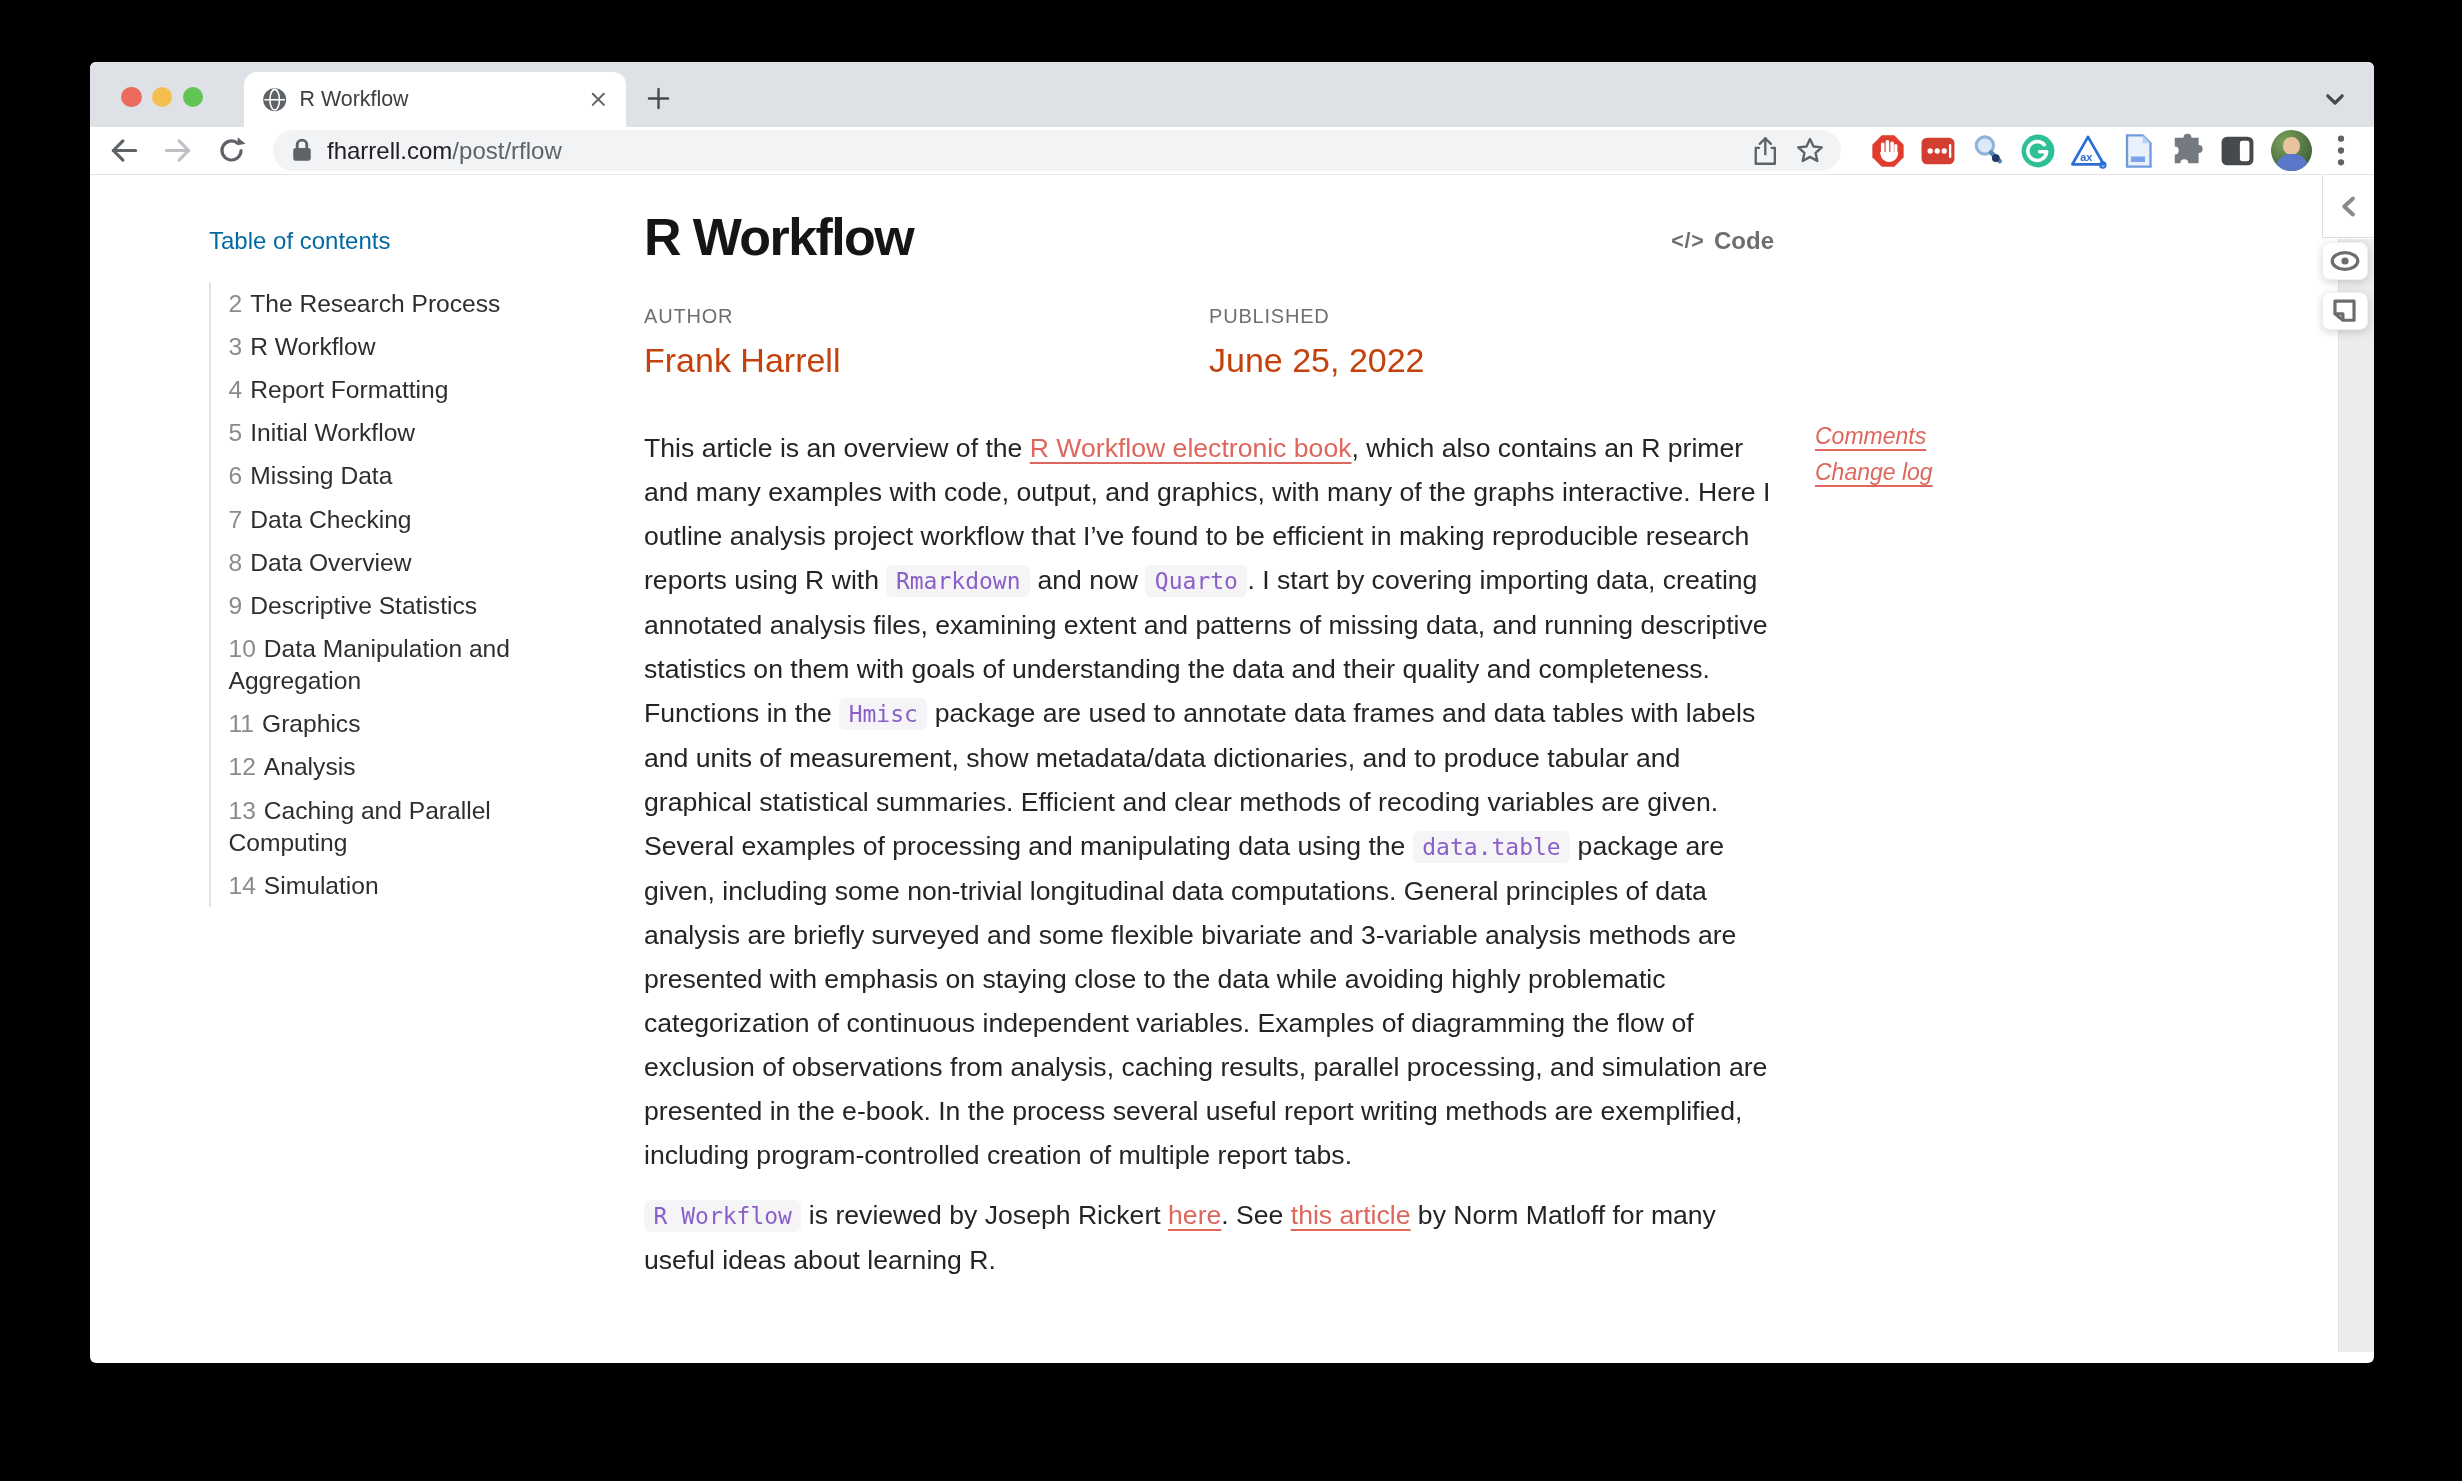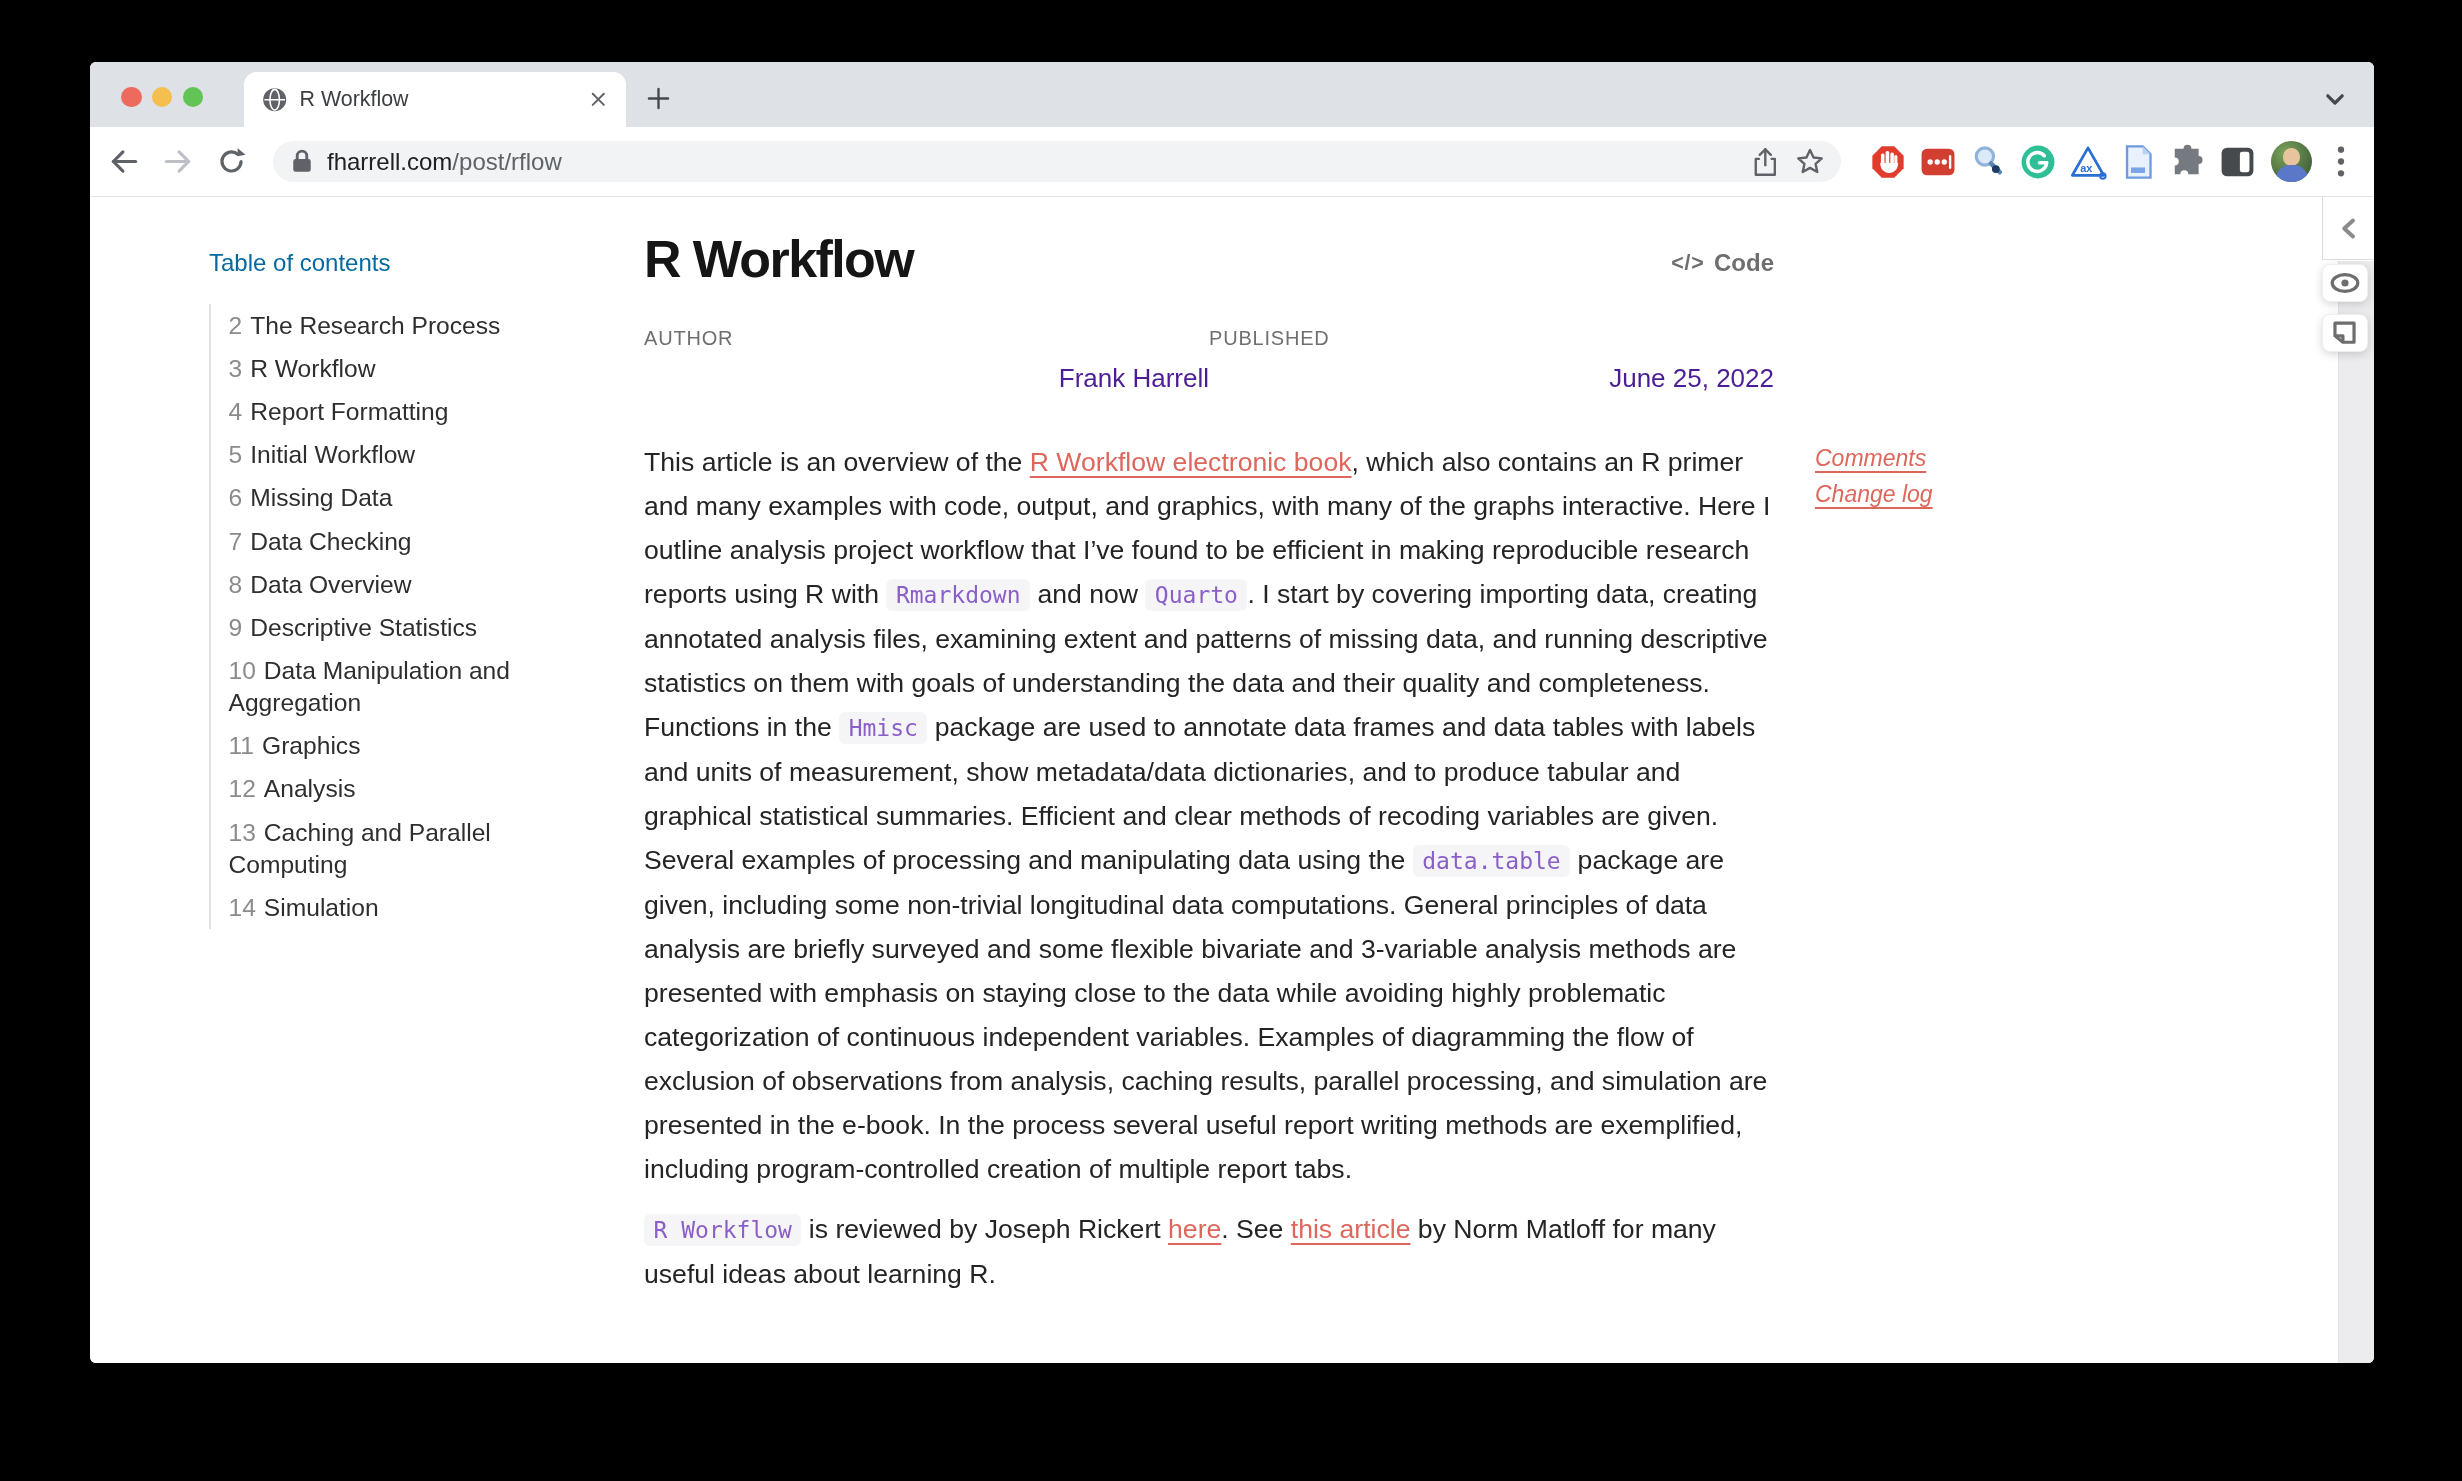--- a/index.html
+++ b/index.html
@@ -13,21 +13,21 @@
   .tabstrip { position:relative; height:65px; background:#dee1e6; }
   .traffic { position:absolute; top:24.6px; left:31px; display:flex; gap:10.3px; }
   .light { width:20.6px; height:20.6px; border-radius:50%; }
   .tab { position:absolute; left:154px; top:9.5px; width:382px; height:56px; background:#fff;
          border-radius:12.7px 12.7px 0 0; display:flex; align-items:center; padding:0 17.5px; }
   .tab-title { font-size:21.4px; color:#3c4043; margin-left:12.7px; flex:1; white-space:nowrap; overflow:hidden; }
   .newtab-btn { position:absolute; left:551px; top:19px; width:35px; height:35px; display:flex; align-items:center; justify-content:center; }
   .tabsearch { position:absolute; left:2226px; top:19px; width:38px; height:35px; display:flex; align-items:center; justify-content:center; }
 
   
-  .toolbar { height:70px; background:#fff; display:flex; align-items:center; padding:0 17.5px 0 16px;
+  .toolbar { height:48px; background:#fff; display:flex; align-items:center; padding:0 17.5px 0 16px;
              border-bottom:1.6px solid #e4e4e6; position:relative; }
   .navbtn { width:36px; height:36px; display:flex; align-items:center; justify-content:center; margin-right:17.5px; flex:none; }
   .omnibox { flex:1; height:41px; background:#f1f3f4; border-radius:20.6px; display:flex; align-items:center;
              padding:0 14.3px 0 17.5px; margin:0 16px 0 6.3px; min-width:0; }
   .url { font-size:24px; color:#202124; margin-left:12.7px; white-space:nowrap; flex:1; overflow:hidden; }
   .url .path { color:#5f6368; }
   .omni-actions { display:flex; align-items:center; gap:14.3px; flex:none; }
   .ext { width:38px; height:38px; display:flex; align-items:center; justify-content:center; flex:none; margin-left:12px; }
   .avatar { width:41px; height:41px; border-radius:50%; background:radial-gradient(circle at 35% 30%, #7ca35c, #43633a 75%); position:relative; overflow:hidden; flex:none; margin-left:14.3px; }
   .av-head { position:absolute; left:12px; top:7.1px; width:17.5px; height:17.5px; border-radius:50%; background:#e8c49e; }
@@ -47,21 +47,21 @@
 
   .main { position:absolute; left:554px; top:33px; width:1130px; }
   .title-row { display:flex; justify-content:space-between; align-items:flex-start; }
   .page-title { font-size:52px; font-weight:700; letter-spacing:-1.6px; color:#151515; line-height:59px; }
   .code-btn { display:flex; align-items:center; gap:9.5px; color:#6e6e6e; margin-top:19px; cursor:pointer; }
   .code-btn .glyph { font-size:21.4px; font-weight:700; letter-spacing:0.8px; }
   .code-btn .lbl { font-size:24px; font-weight:700; }
   .meta-row { display:flex; margin-top:38px; }
   .meta-col { width:565px; }
   .meta-label { font-size:20px; color:#6f6f6f; letter-spacing:0.8px; }
-  .meta-value { font-size:26px; color:#4c1d95; margin-top:12.7px;text-align:right; }
+  .meta-value { font-size:34px; color:#c2410c; margin-top:12.7px; }
   .para { font-size:26.6px; line-height:44px; color:#242424; margin-top:46px; }
   .para + .para { margin-top:16px; }
   .rlink { color:#dd675c; text-decoration:underline; text-decoration-thickness:1.6px; text-underline-offset:4.8px; cursor:pointer; }
   .chip { font-family:"DejaVu Sans Mono","Liberation Mono",monospace; font-size:23px; color:#8a5fc8;
           background:#f5f4f6; border-radius:6.3px; padding:3.2px 9.5px; }
 
   .rail { position:absolute; left:1725px; top:248px; display:flex; flex-direction:column; gap:9px;font-style:italic; }
   .rail a { font-size:23px; color:#dd675c; text-decoration:underline; text-decoration-thickness:1.6px; text-underline-offset:4.8px; cursor:pointer; }
 
   

